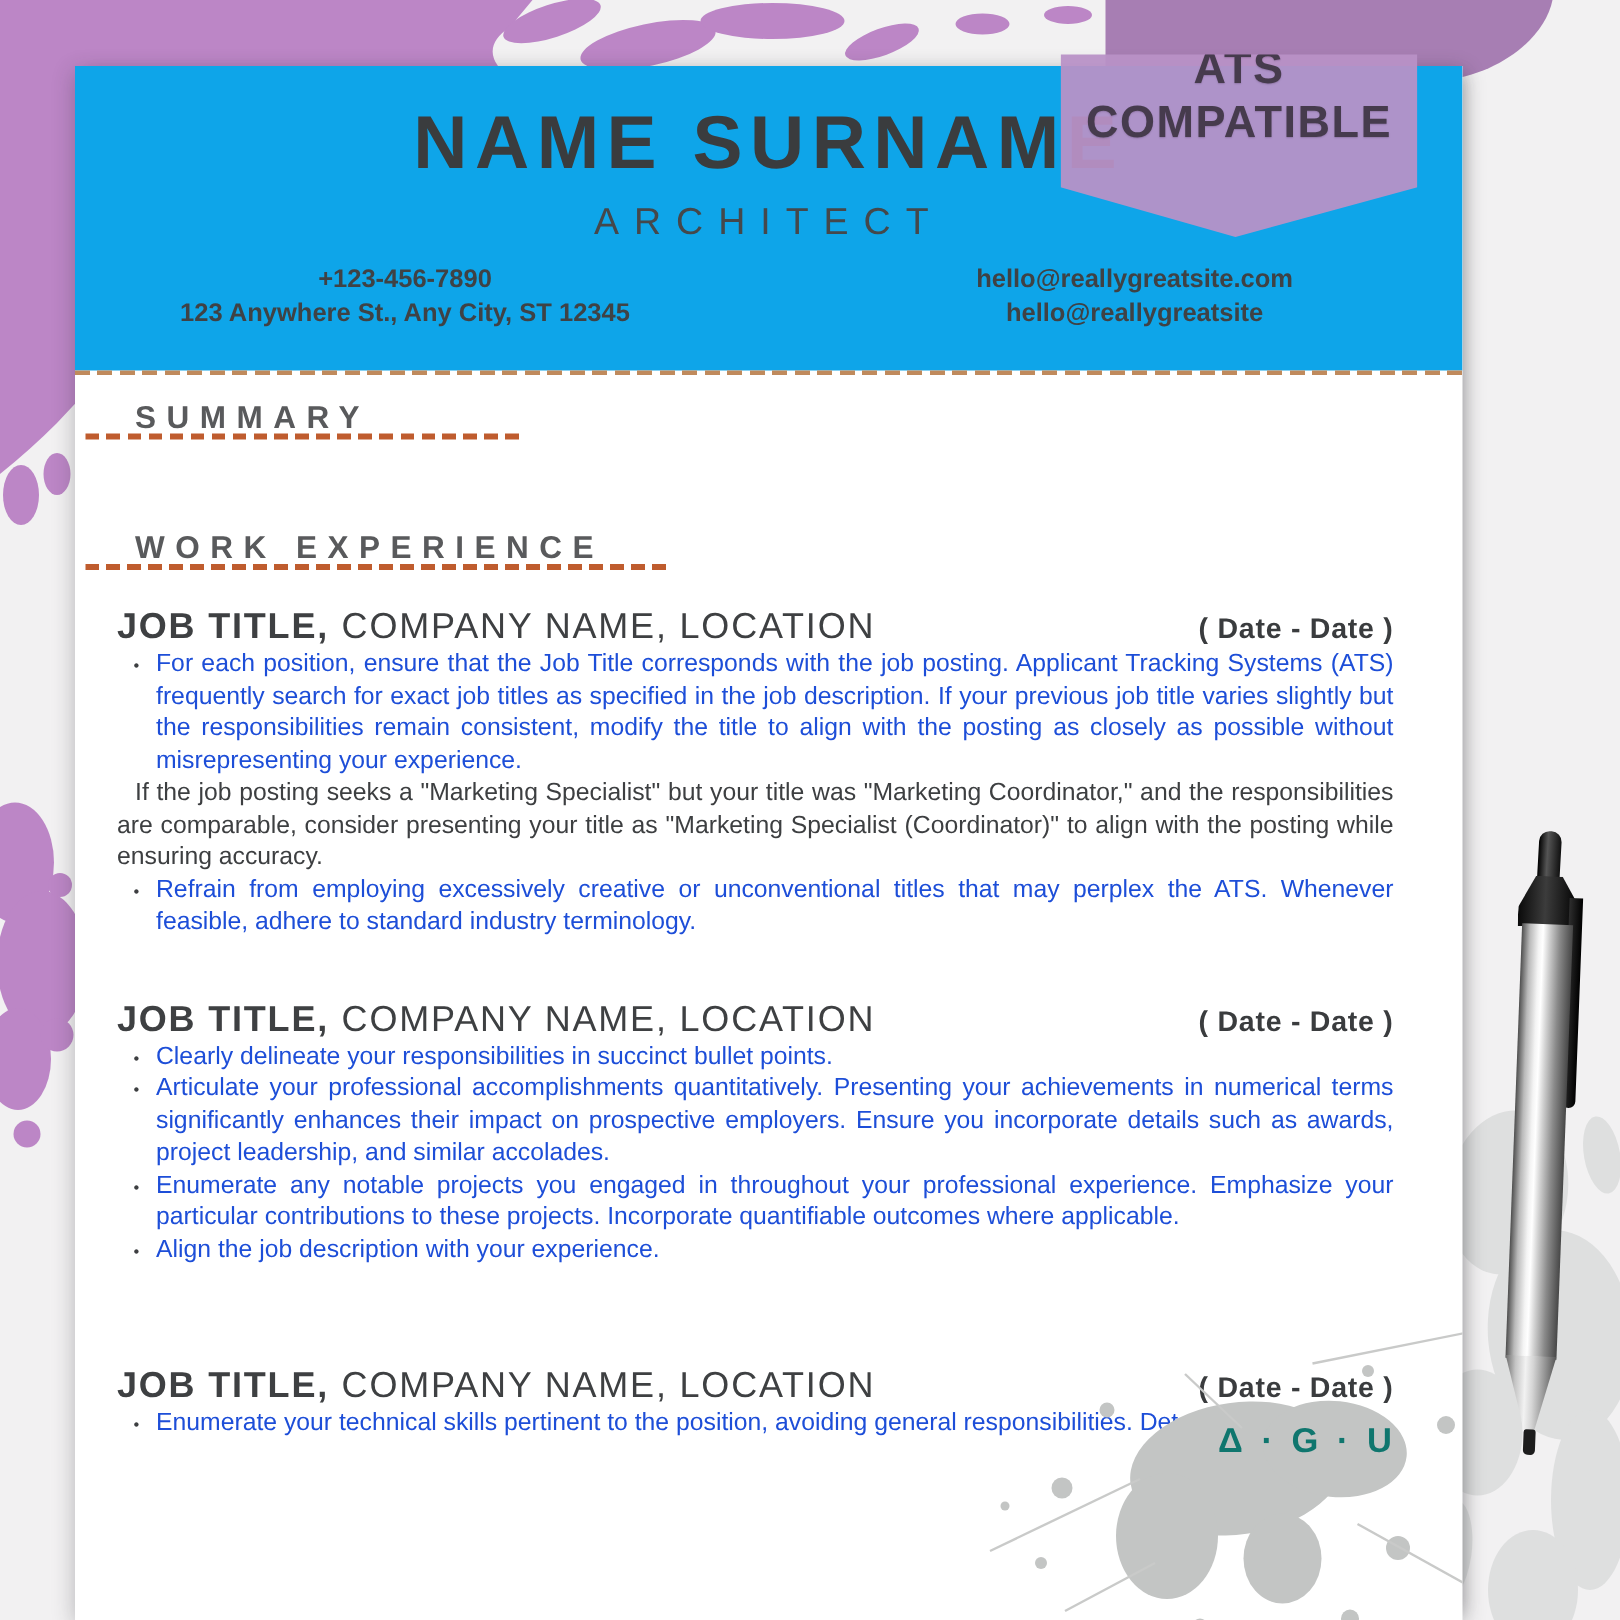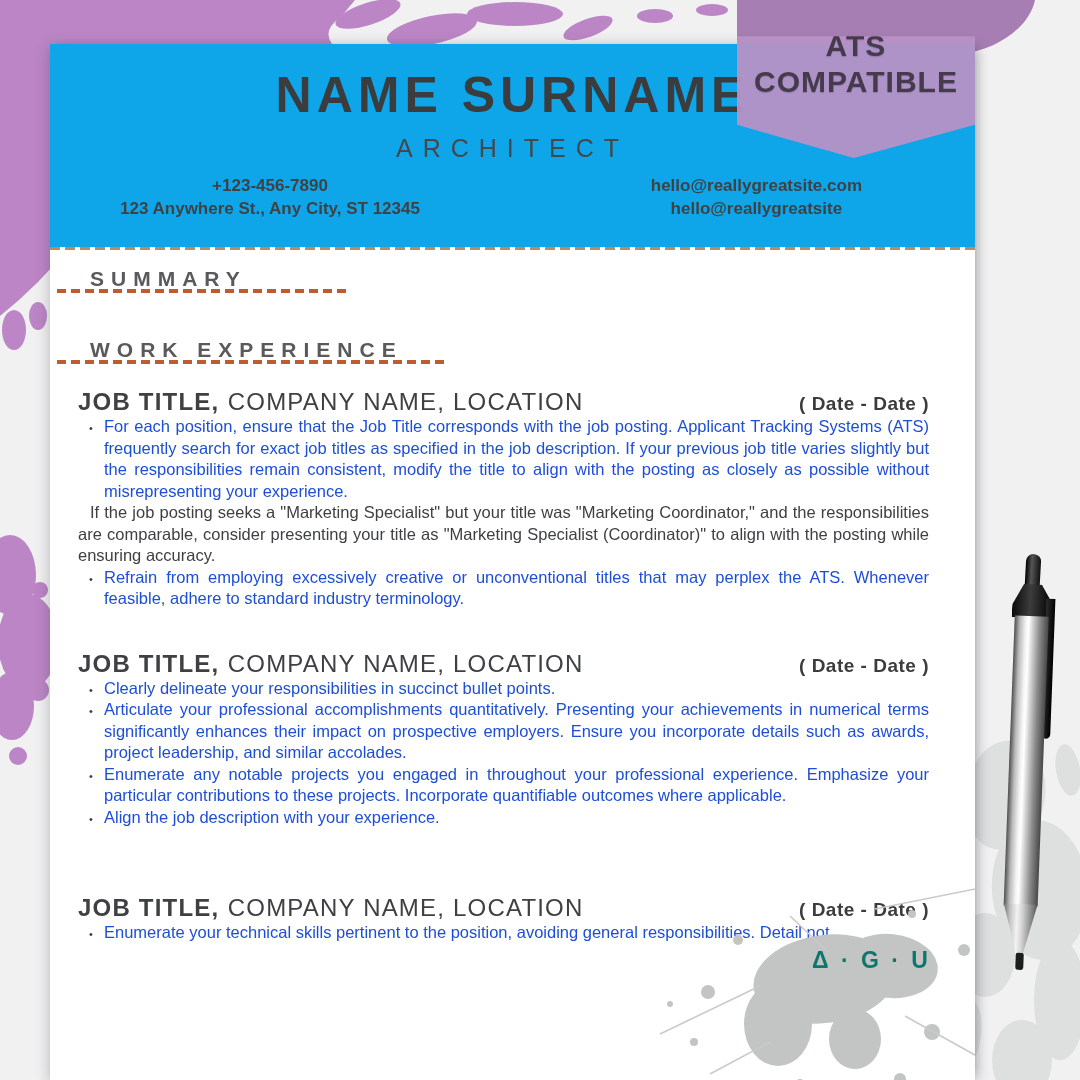--- a/index.html
+++ b/index.html
@@ -6,21 +6,21 @@
   body{
     width:1080px;height:1080px;overflow:hidden;position:relative;
     background:#f2f1f2;
     font-family:"Liberation Sans", sans-serif;
   }
   
   .bg-art{position:absolute;left:0;top:0;width:1080px;height:1080px;z-index:0;}
 
   
   .badge{
-    position:absolute;left:737px;top:0;width:238px;height:158px;z-index:4;
+    position:absolute;left:707px;top:0;width:238px;height:158px;z-index:4;
     clip-path:polygon(0 23%,100% 23%,100% 79%,49% 100%,0 79%);
     background:rgba(185,146,199,0.94);
     display:flex;align-items:flex-start;justify-content:center;
   }
   .badge-text{
     margin-top:28px;text-align:center;color:#463b4d;font-weight:700;
     font-size:30px;line-height:36px;letter-spacing:1px;
     text-shadow:0 1px 1px rgba(60,40,70,.25);
   }
 
@@ -46,21 +46,21 @@
 
   .paper-body{padding:0 46px 0 28px;position:relative;}
   .sec-heading{
     margin:16px 0 0 12px;font-size:21px;line-height:26px;font-weight:700;
     letter-spacing:7px;color:#595a5c;
   }
   .u-summary{width:293px;margin-left:-21px;}
   .u-work{width:388px;margin-left:-21px;}
   .body-text{font-size:16.5px;line-height:21.5px;color:#3d3f41;text-align:justify;}
   .summary-para{margin-top:22px;}
-  .mt-work{margin-top:44px;}
+  .mt-work{margin-top:60px;}
 
   .job-head{display:flex;justify-content:space-between;align-items:baseline;}
   .job-head.j1{margin-top:24px;}
   .job-head.j2{margin-top:40px;}
   .job-head.j3{margin-top:66px;}
   .job-title{font-size:24px;letter-spacing:1.2px;color:#3e4042;}
   .job-title .tb{font-weight:700;}
   .job-title .tr{margin-left:.35em;}
   .job-dates{font-size:19px;font-weight:700;color:#3a3c3e;white-space:nowrap;letter-spacing:.5px;}
 

